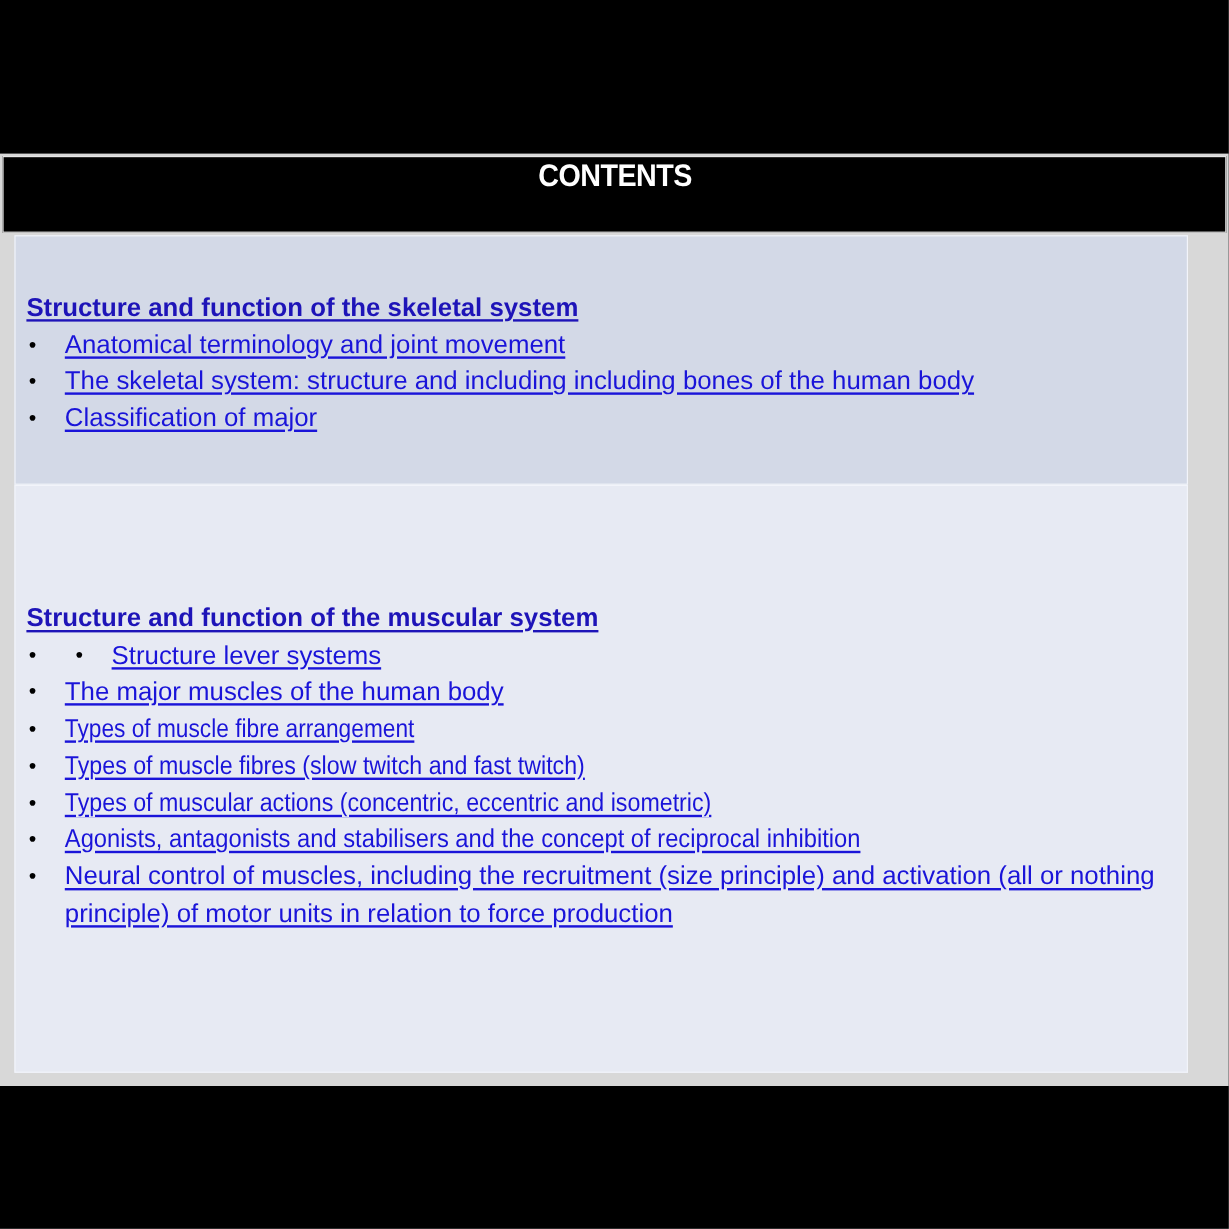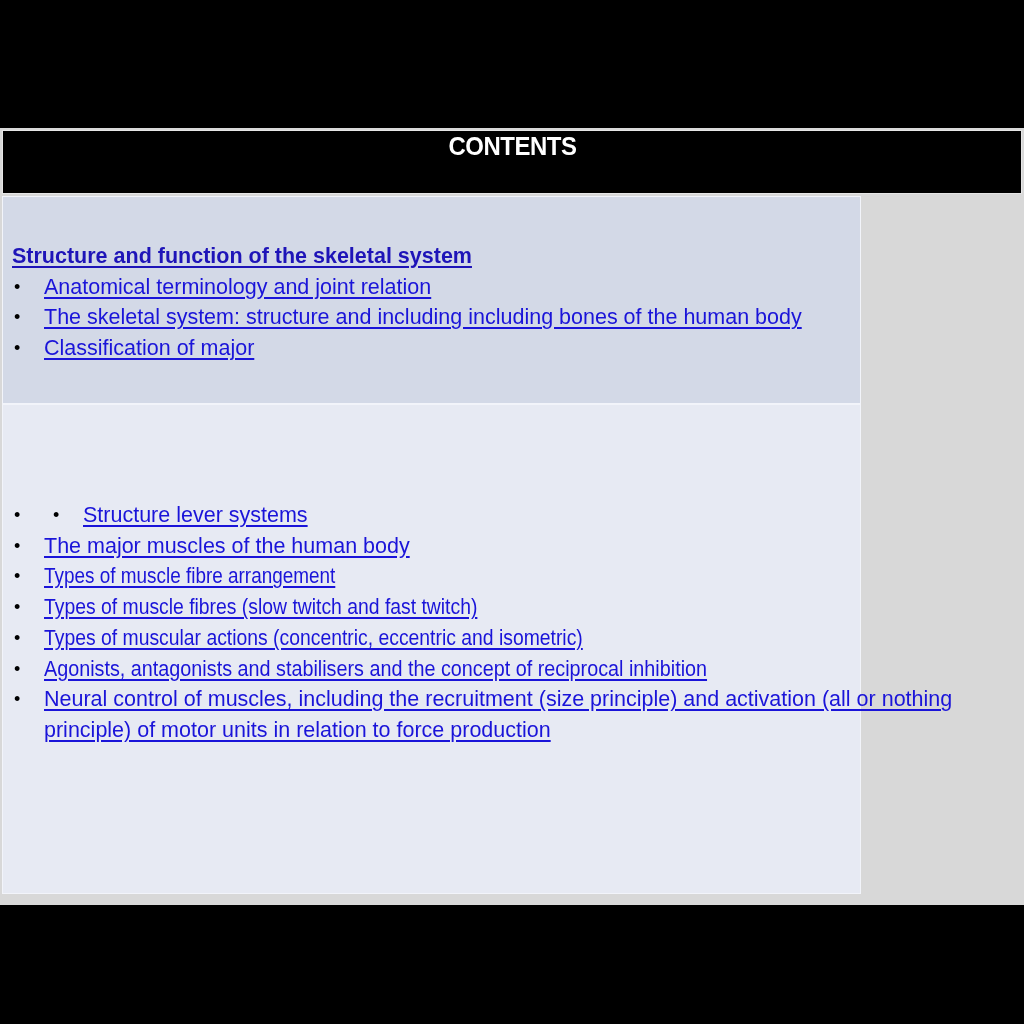--- a/index.html
+++ b/index.html
@@ -14,21 +14,21 @@
     .header {
       position: absolute; left: 2px; top: 2px; width: 1018px; height: 62px;
       background: #000; border: 1px solid #e6e6e6;
       display: flex; align-items: flex-start; justify-content: center;
     }
     .header-title {
       color: #fff; font-weight: bold; font-size: 26px; letter-spacing: -0.5px;
       transform: scaleX(0.92);
     }
     .section {
-      position: absolute; left: 2px; width: 859px; border: 1px solid #f2f4fa; box-sizing: border-box;
+      position: absolute; left: 12px; width: 978px; border: 1px solid #f2f4fa; box-sizing: border-box;
     }
     .section.s1 { top: 68px; height: 208px; background: #d3d9e7; }
     .section.s2 { top: 276px; height: 490px; background: #e7eaf3; }
     .content { position: absolute; left: 9px; }
     .s1 .content { top: 44px; }
     .s2 .content { top: 95px; }
     .item { font-size: 21.5px; line-height: 30.7px; white-space: nowrap; color: #1a14d9; }
     .item a { color: #1a14d9; text-decoration: underline; text-underline-offset: 3px; }
     .heading a { font-weight: bold; color: #1e14b8; }
     .bullet-row { position: relative; padding-left: 32px; }
@@ -49,35 +49,38 @@
     <span class="header-title">CONTENTS</span>
   </div>
 
   <div class="section s1">
     <div class="content">
       <div class="item heading">
         <a href="#">Structure and function of the skeletal system</a>
       </div>
       <div class="item bullet-row">
         <span class="bullet">•</span>
-        <a href="#">Anatomical terminology and joint relation</a>
+        <a href="#">Anatomical terminology and joint movement</a>
       </div>
       <div class="item bullet-row">
         <span class="bullet">•</span>
         <a href="#">The skeletal system: structure and including including bones of the human body</a>
       </div>
       <div class="item bullet-row">
         <span class="bullet">•</span>
         <a href="#">Classification of major</a>
       </div>
     </div>
   </div>
 
   <div class="section s2">
     <div class="content">
+      <div class="item heading">
+        <a href="#">Structure and function of the muscular system</a>
+      </div>
       <div class="item bullet-row">
         <span class="bullet">•</span>
       </div>
       <div class="item bullet-row level2">
         <span class="bullet">•</span>
         <a href="#">Structure lever systems</a>
       </div>
       <div class="item bullet-row">
         <span class="bullet">•</span>
         <a href="#">The major muscles of the human body</a>

